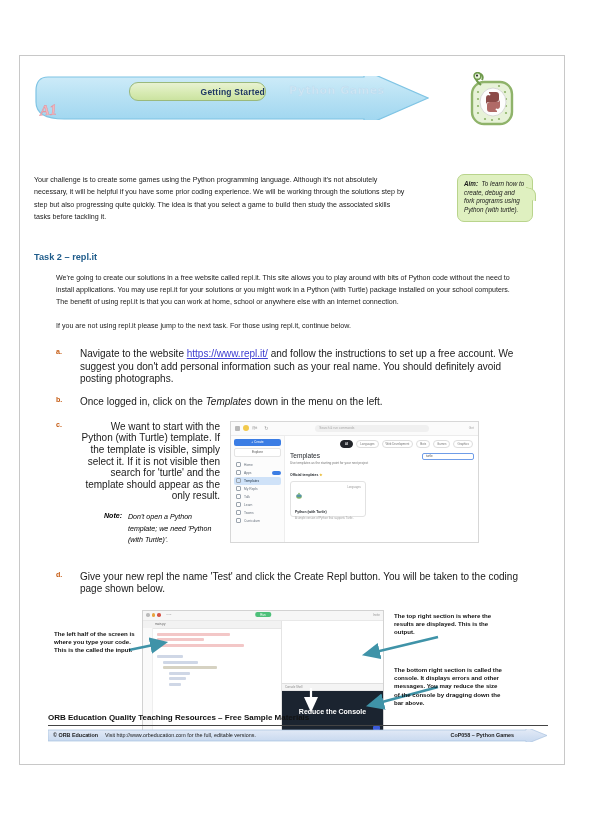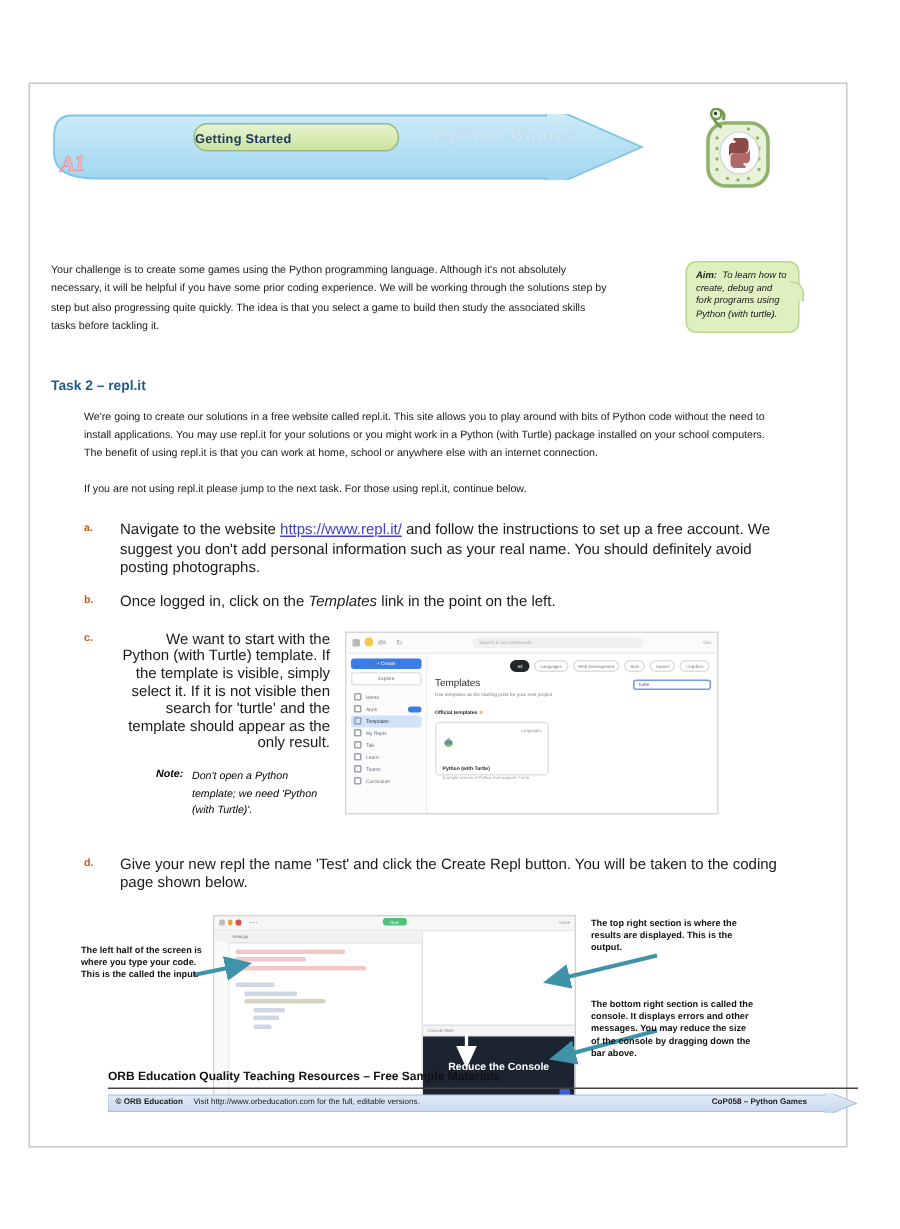--- a/index.html
+++ b/index.html
@@ -62,21 +62,21 @@
     position: absolute;
     left: 95px;
     top: 12px;
     width: 135px;
     height: 17px;
     border-radius: 9px;
     border: 1px solid #9ab97c;
     background: linear-gradient(to bottom, #e8f2d2 0%, #d8ebb4 55%, #cbe3a0 100%);
     display: flex;
     align-items: center;
-    justify-content: flex-start;
+    justify-content: flex-end;
   }
   .green-pill span {
     font-size: 8.5px;
     font-weight: bold;
     color: #1f3864;
     letter-spacing: 0.2px;
   }
   .banner-title {
     position: absolute;
     left: 255px;
@@ -362,21 +362,20 @@
 
   
   .arrowsvg { position: absolute; left: 0; top: 0; width: 500px; height: 130px; pointer-events: none; }
 
   
   .footer {
     position: absolute;
     left: 14px;
     bottom: 14px;
     width: 500px;
-    margin-left: 24px;
   }
   .footer-title {
     font-size: 8px;
     font-weight: bold;
     color: #111;
     border-bottom: 1.2px solid #444;
     padding-bottom: 3px;
   }
   .footer-bar {
     position: relative;
@@ -467,21 +466,21 @@
   <div class="bullet-row">
     <div class="bullet-letter">a.</div>
     <div class="bullet-text" style="width:452px">
       <span>Navigate to the website </span><a href="#">https://www.repl.it/</a><span> and follow the instructions to set up a free account.  We suggest you don't add personal information such as your real name.  You should definitely avoid posting photographs.</span>
     </div>
   </div>
 
   <div class="bullet-row">
     <div class="bullet-letter">b.</div>
     <div class="bullet-text" style="width:452px">
-      <span>Once logged in, click on the </span><em>Templates</em><span> link in the point on the left.</span>
+      <span>Once logged in, click on the </span><em>Templates</em><span> down in the menu on the left.</span>
     </div>
   </div>
 
   <div class="row-c">
     <div class="bullet-letter">c.</div>
     <div class="col-c-text">
       <div class="bullet-text">We want to start with the Python (with Turtle) template.  If the template is visible, simply select it.  If it is not visible then search for 'turtle' and the template should appear as the only result.</div>
       <div class="sub-note">
         <div class="lbl">Note:</div>
         <div class="val">Don't open a Python template; we need 'Python (with Turtle)'.</div>

